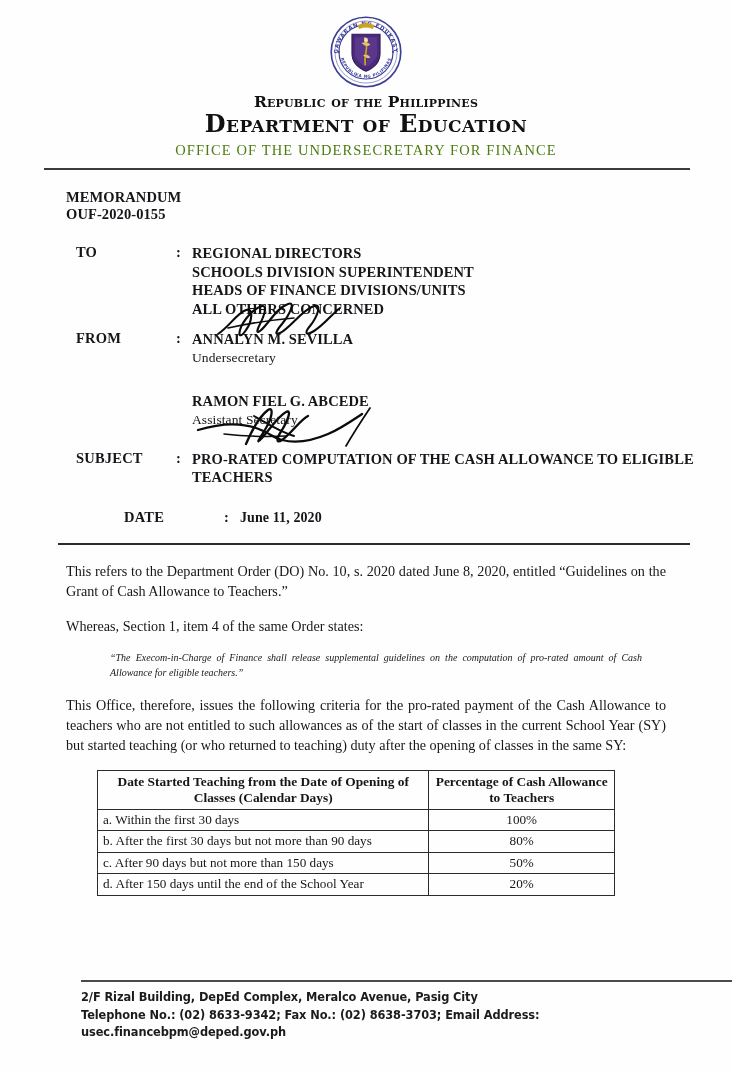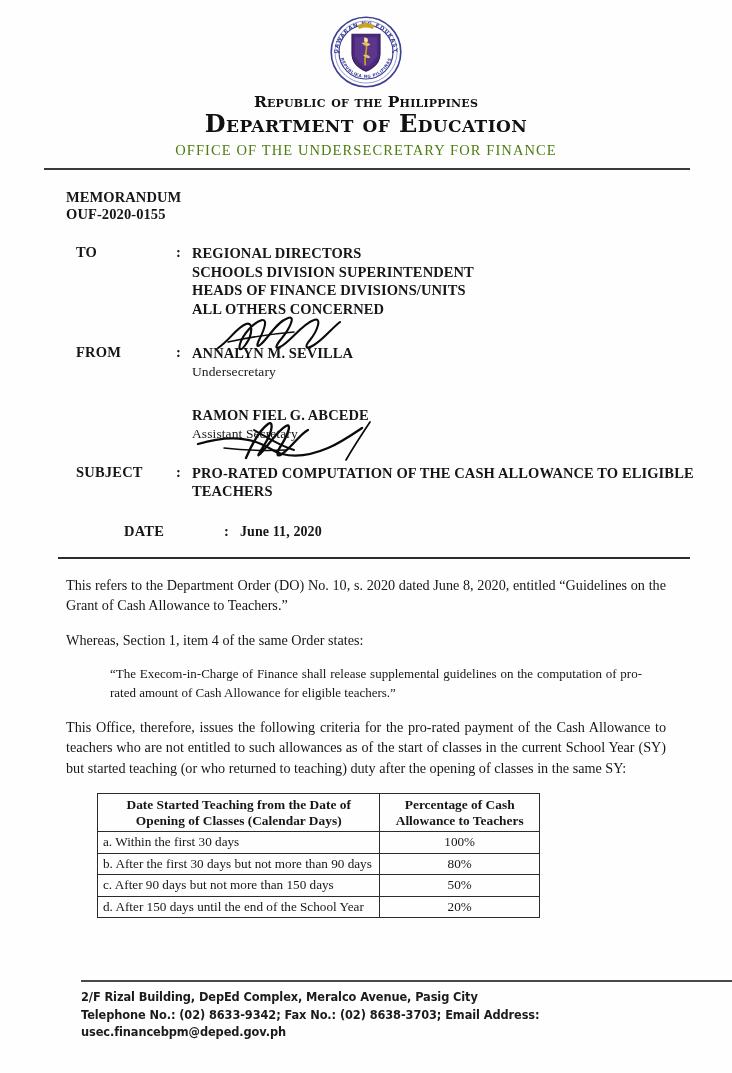--- a/index.html
+++ b/index.html
@@ -140,29 +140,30 @@
   
   .body {
     margin: 16px 66px 0 66px;
     font-size: 14.2px;
     line-height: 1.42;
     text-align: justify;
   }
   .body p { margin: 0 0 15px 0; }
   .quote {
     margin: 0 24px 15px 44px;
-    font-size: 13px;
+    font-style: italic;
+    font-size: 10px;
     line-height: 1.42;
     text-align: justify;
   }
 
   
   table.criteria {
     border-collapse: collapse;
-    width: 443px;
+    width: 518px;
     margin: 4px 0 0 97px;
     font-size: 13.2px;
   }
   table.criteria th,
   table.criteria td {
     border: 1px solid #2b2b2b;
     padding: 2px 5px;
     vertical-align: top;
   }
   table.criteria th {
@@ -253,21 +254,21 @@
       <div class="meta-label">TO</div>
       <div class="meta-colon">:</div>
       <div class="meta-value to-list">
         <div>REGIONAL DIRECTORS</div>
         <div>SCHOOLS DIVISION SUPERINTENDENT</div>
         <div>HEADS OF FINANCE DIVISIONS/UNITS</div>
         <div>ALL OTHERS CONCERNED</div>
       </div>
     </div>
 
-    <div class="meta-row" style="margin-top:26px;">
+    <div class="meta-row" style="margin-top:12px;">
       <div class="meta-label">FROM</div>
       <div class="meta-colon">:</div>
       <div class="meta-value">
 
         <div class="sig-block">
           <svg class="sig-svg sig-1" width="160" height="44" viewBox="0 0 160 44">
             <path d="M8,34 C20,26 26,14 36,10 C44,7 42,22 36,30 C32,36 28,38 30,30 C33,20 44,8 52,6
                      C58,5 54,16 50,24 C47,30 46,34 50,31 C58,25 66,8 78,4 C86,1 80,14 72,24
                      C66,31 64,36 70,33 C80,28 92,10 104,6 C112,3 108,16 100,26
                      C94,33 96,36 104,31 C114,25 122,14 130,8" fill="none" stroke="#0b0b0b" stroke-width="2.1" stroke-linecap="round" stroke-linejoin="round"></path>

